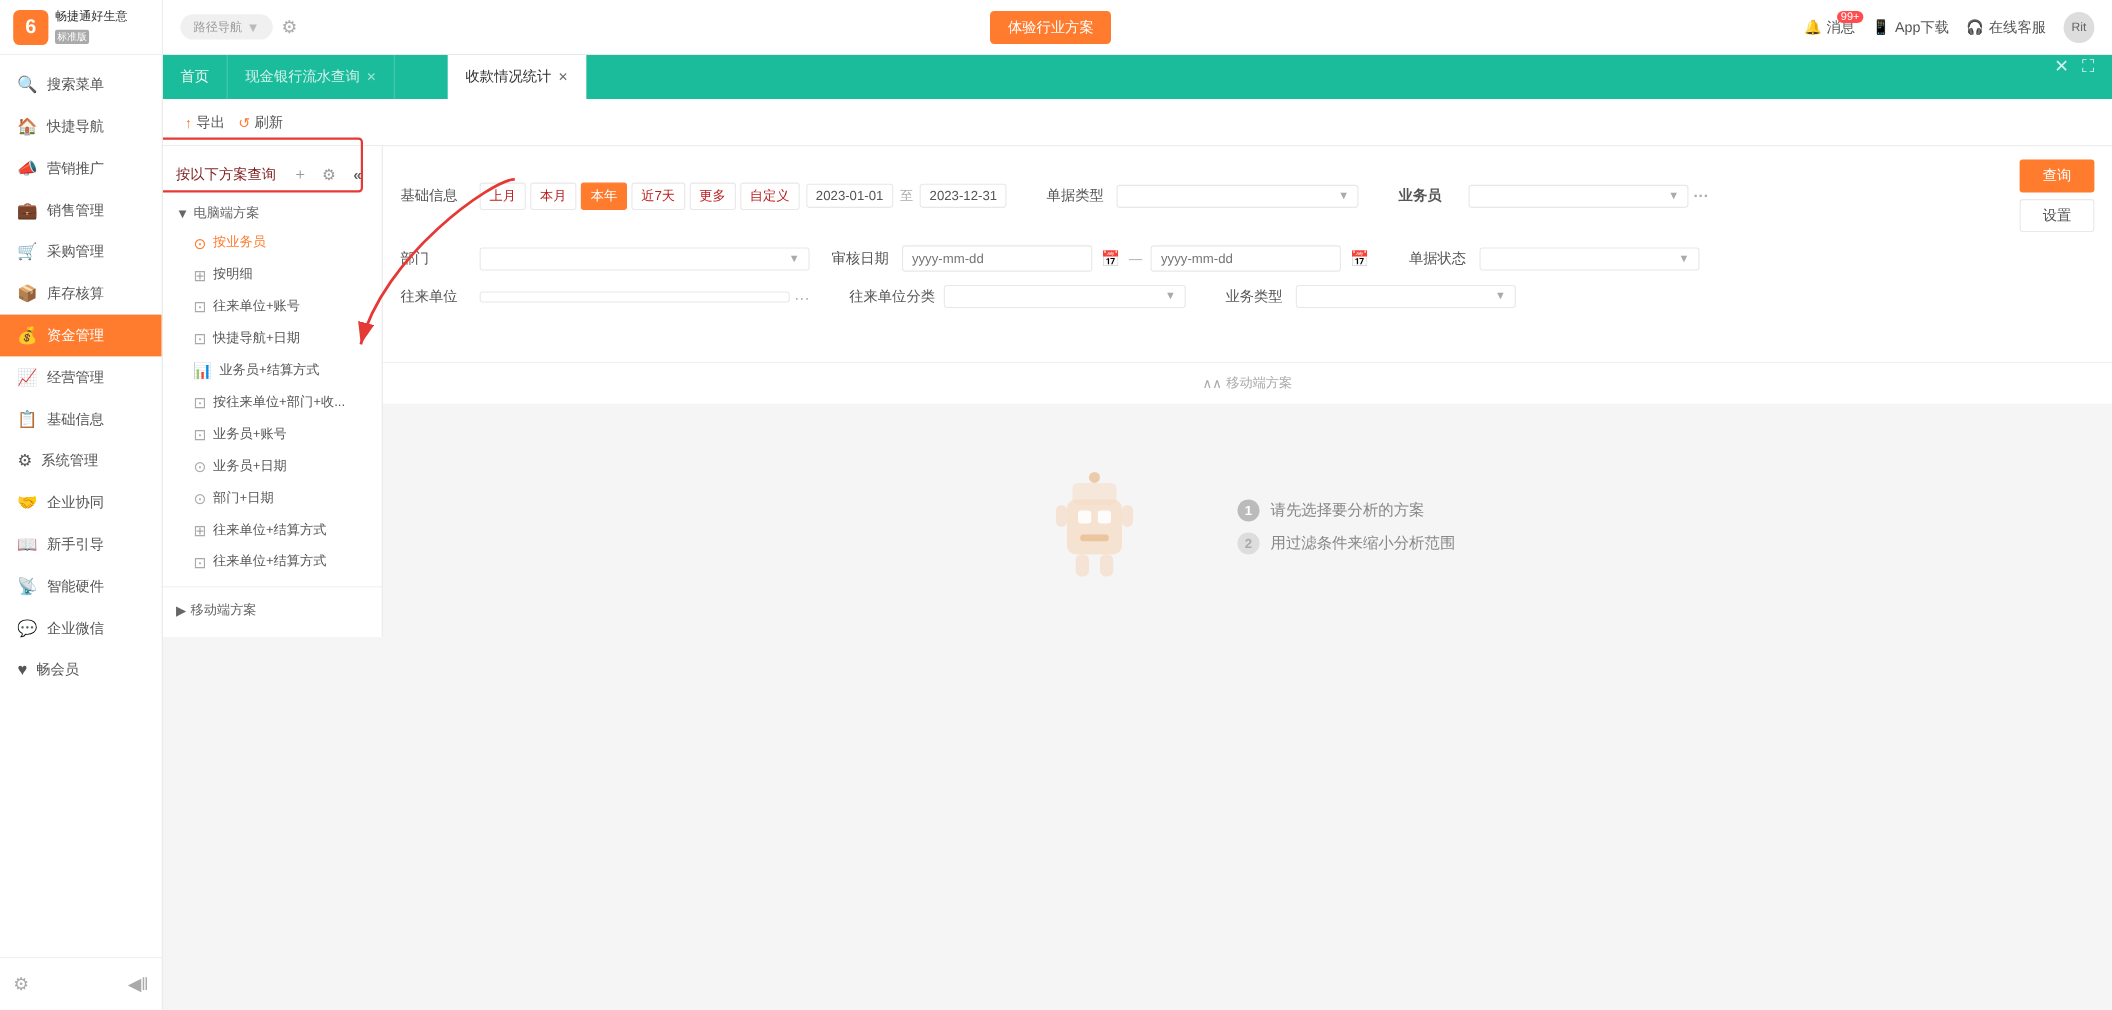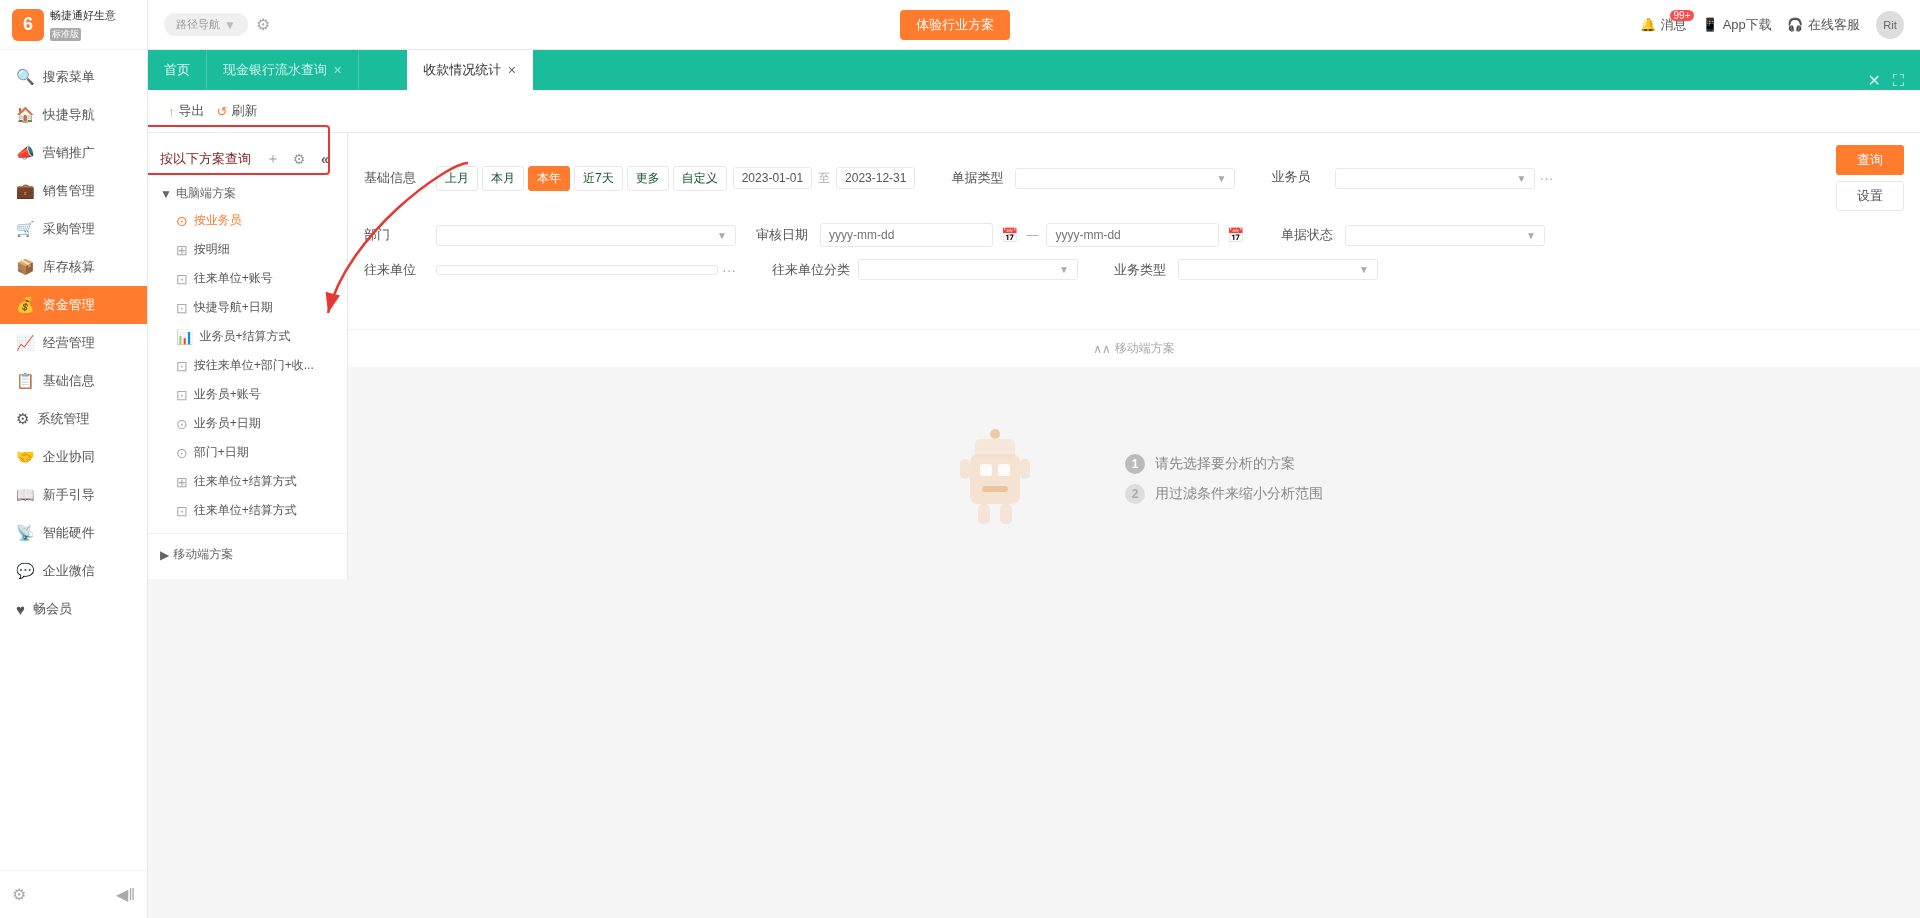--- a/index.html
+++ b/index.html
@@ -101,21 +101,21 @@
       width: 28px; height: 28px; border-radius: 50%;
       background: #ddd; display: flex; align-items: center; justify-content: center;
       font-size: 11px; color: #666;
     }
 
     
     .tab-bar {
       height: 40px;
       background: #1abc9c;
       display: flex;
-      align-items: flex-end;
+      align-items: flex-start;
       padding: 0 0 0 0;
     }
     .tab-item {
       height: 40px;
       display: flex; align-items: center;
       padding: 0 16px;
       font-size: 13px;
       color: rgba(255,255,255,0.8);
       cursor: pointer;
       border-right: 1px solid rgba(255,255,255,0.2);
@@ -237,21 +237,21 @@
     .date-field {
       display: flex; align-items: center; gap: 6px;
     }
     .date-btns {
       display: flex; gap: 4px;
     }
     .date-btn {
       padding: 3px 8px;
       border: 1px solid #e8e8e8;
       border-radius: 3px;
-      font-size: 12px; color: #14532d;
+      font-size: 12px; color: #b91c1c;
       cursor: pointer;
       background: #fff;
     }
     .date-btn.active { background: #ff7b2e; color: #fff; border-color: #ff7b2e; }
     .date-range {
       font-size: 12px; color: #555;
       border: 1px solid #e8e8e8;
       border-radius: 3px;
       padding: 3px 8px; background: #fff;
     }
@@ -608,21 +608,21 @@
             </div>
 
             <div style="display:flex;align-items:center;gap:8px;margin-left:20px;">
               <span class="form-label">单据类型</span>
               <div class="select-field" style="min-width:220px;">
                 <span></span>
                 <span class="arrow">▼</span>
               </div>
             </div>
 
-            <div style="display:flex;align-items:flex-start;gap:8px;margin-left:20px;">
+            <div style="display:flex;align-items:center;gap:8px;margin-left:20px;font-weight:bold;">
               <span class="form-label">业务员</span>
               <div style="flex:1;min-width:180px;display:flex;align-items:center;gap:4px;">
                 <div class="select-field" style="flex:1;">
                   <span></span>
                   <span class="arrow">▼</span>
                 </div>
                 <span class="dots">···</span>
               </div>
             </div>
 

